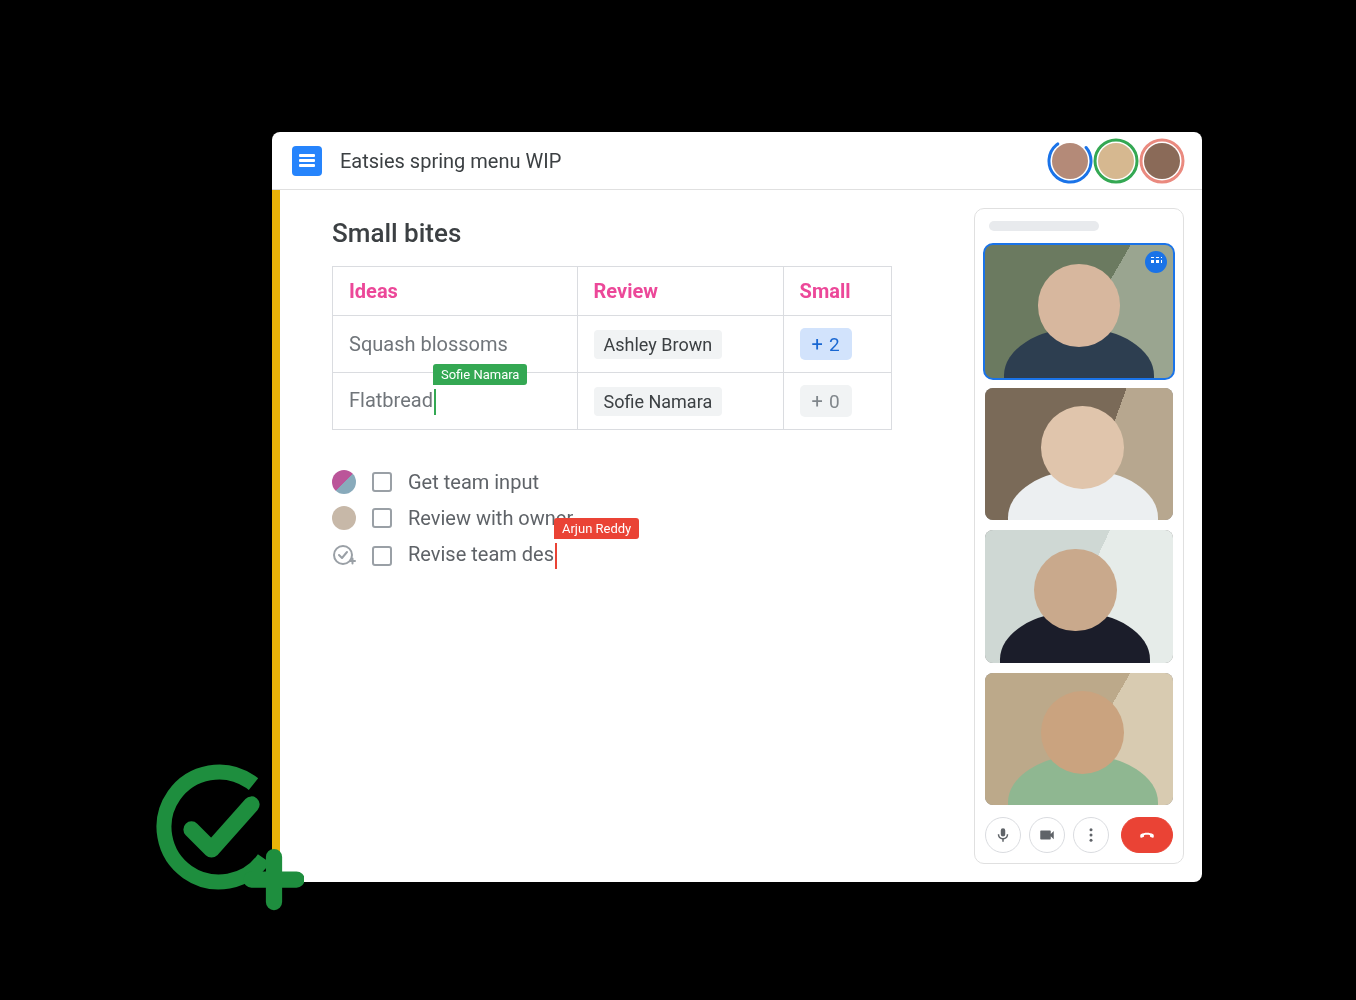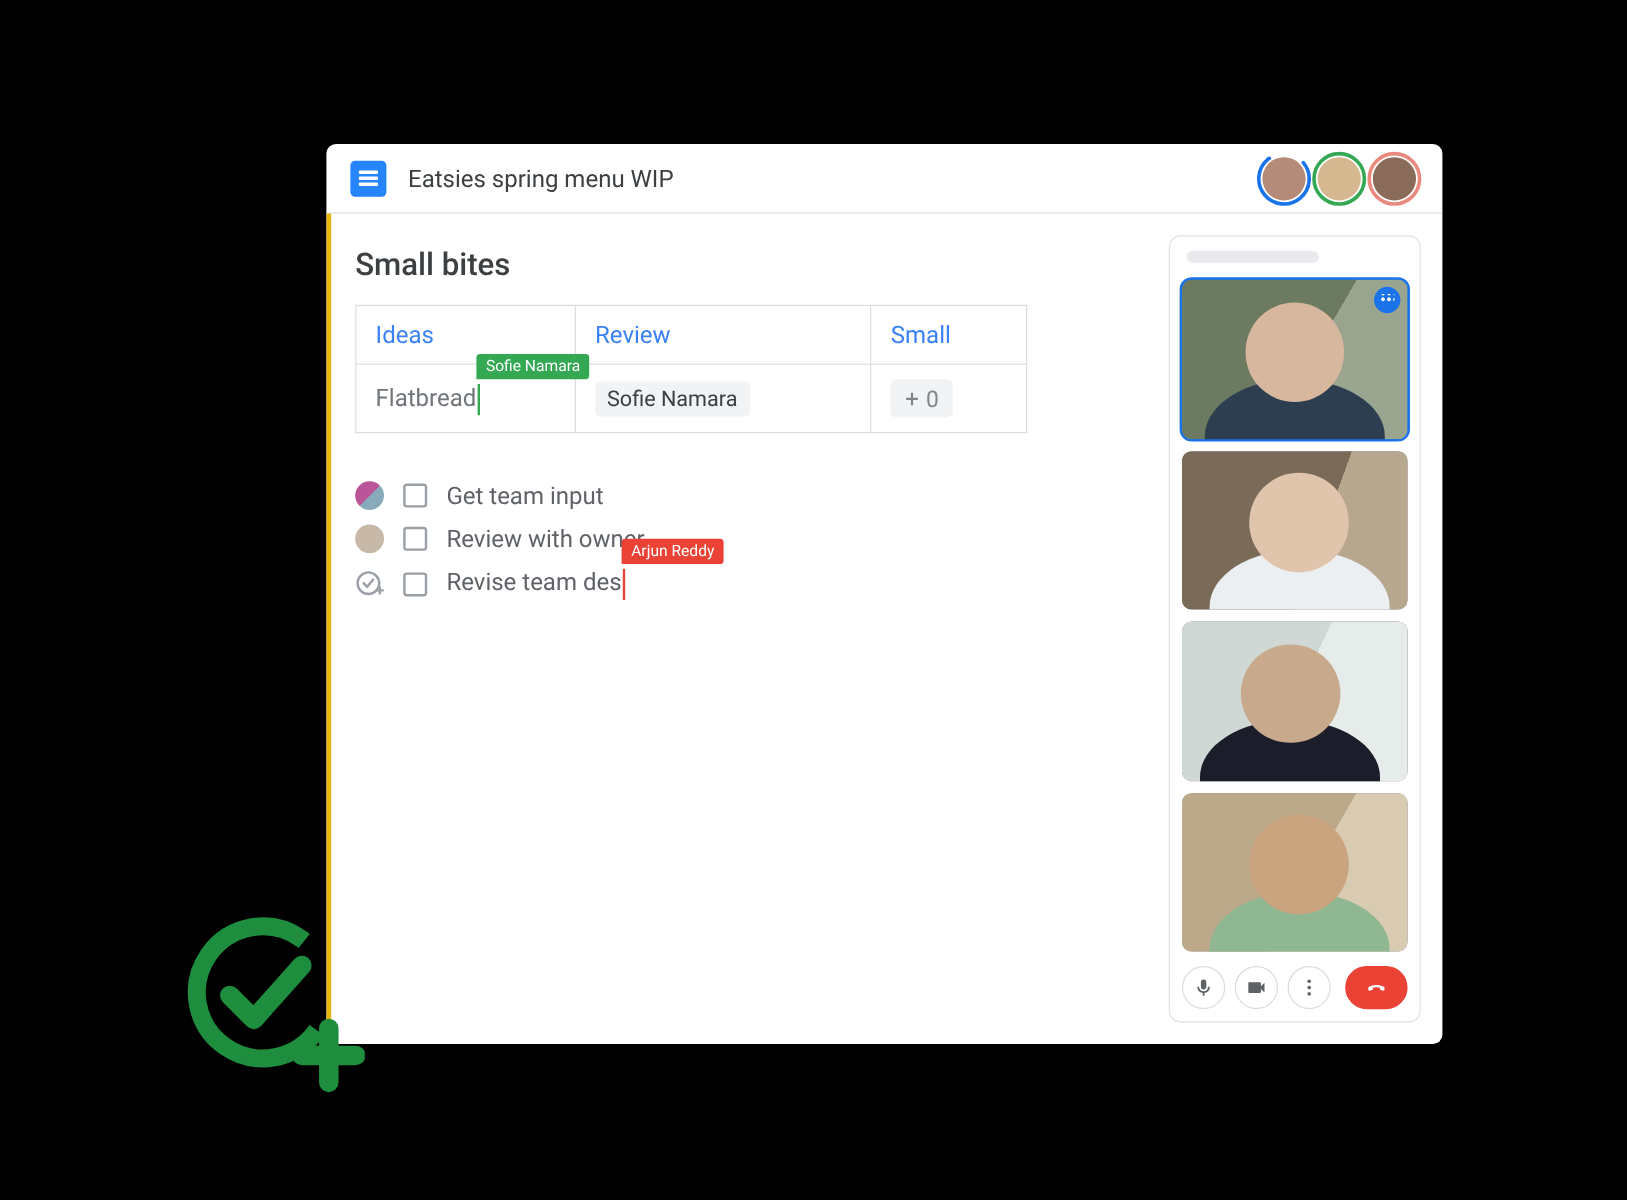--- a/index.html
+++ b/index.html
@@ -7,21 +7,21 @@
     font-family: 'Google Sans', Roboto, Arial, sans-serif;
     background: #000;
     width: 1356px;
     height: 1000px;
     position: relative;
     overflow: hidden;
   }
   .app-window {
     position: absolute;
     left: 272px;
-    top: 120px;
+    top: 132px;
     width: 930px;
     height: 750px;
     background: #fff;
     border-radius: 8px;
     box-shadow: 0 8px 28px rgba(0,0,0,0.28);
     display: flex;
     flex-direction: column;
     overflow: hidden;
   }
   .header-bar {
@@ -41,28 +41,28 @@
   .docs-icon span{
     display:block;width:16px;height:2.5px;background:#fff;border-radius:1px;box-shadow:0 -5px 0 #fff,0 5px 0 #fff;
   }
   .doc-title { font-size: 20px; color:#3c4043; }
   .header-avatars { margin-left:auto; display:flex; gap:6px; }
   .hdr-av { width:40px;height:40px;border-radius:50%; position:relative; }
   .hdr-av svg.ring{position:absolute;inset:-3px;width:46px;height:46px;}
   .hdr-av .face{position:absolute;inset:2px;border-radius:50%;background:#b0a090;}
   .body-area { flex:1; display:flex; }
   .doc-canvas {
-    flex:1; padding:28px 34px 28px 20px;
+    flex:1; padding:28px 34px 28px 52px;
     color:#3c4043; overflow:hidden;
-    border-left: 4px solid #eab308;
+    border-left: 8px solid #eab308;
   }
   .h-section { font-size:26px; font-weight:500; margin-bottom:18px;}
   .tbl { border-collapse:collapse; width:560px; margin-bottom:34px;}
   .tbl th,.tbl td{ border:1.5px solid #dadce0; padding:12px 16px; text-align:left; font-size:20px; font-weight:400;}
-  .tbl th{ color:#3b82f6; font-weight:400;}
+  .tbl th{ color:#ec4899; font-weight:700;}
   .tbl td.idea{ color:#70757a;}
   .chip{ display:inline-block;background:#f1f3f4;border-radius:4px;padding:4px 10px;font-size:18px;color:#3c4043;}
   .vote{ display:inline-flex;align-items:center;gap:6px;border-radius:5px;padding:4px 12px;font-size:19px;}
   .vote.pos{ background:#d2e3fc;color:#1967d2;}
   .vote.zero{ background:#f1f3f4;color:#80868b;}
   .vote .plus{font-size:20px;font-weight:400;}
   .cursor-tag{ position:relative; display:inline-block;}
   .cursor-tag .caret{ display:inline-block;width:2px;height:26px;vertical-align:middle;margin-left:1px;}
   .cursor-tag .lbl{ position:absolute;top:-24px;left:0;white-space:nowrap;font-size:13px;color:#fff;padding:3px 8px;border-radius:3px 3px 3px 0;}
   .tag-green .caret{ background:#34a853;}
@@ -150,20 +150,28 @@
     <div class="doc-canvas">
 
       <div class="h-section">Small bites</div>
 
       <table class="tbl">
         <tbody>
             <tr>
           <th>Ideas</th>
           <th>Review</th>
           <th>Small</th>
+        </tr>
+        <tr>
+          <td class="idea">Squash blossoms</td>
+          <td><span class="chip">Ashley Brown</span></td>
+          <td><span class="vote pos">
+                  <span class="plus">+</span>
+                  <span>2</span>
+                </span></td>
         </tr>
         <tr>
           <td class="idea">
             <span>Flatbread</span><span class="cursor-tag tag-green"><span class="caret"></span><span class="lbl">Sofie Namara</span></span>
           </td>
           <td><span class="chip">Sofie Namara</span></td>
           <td><span class="vote zero">
                   <span class="plus">+</span>
                   <span>0</span>
                 </span></td>

